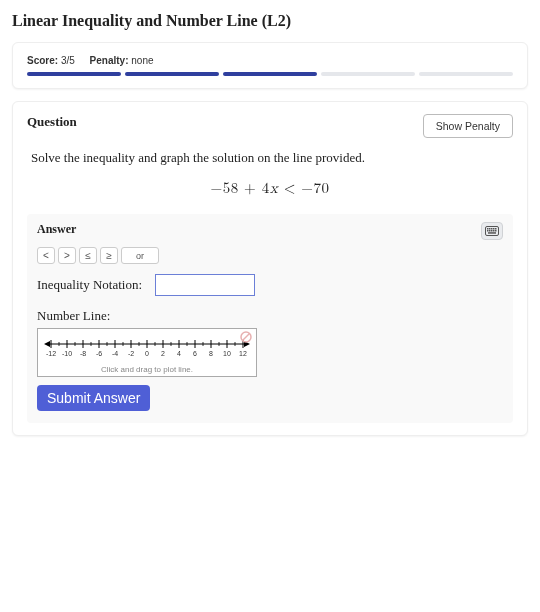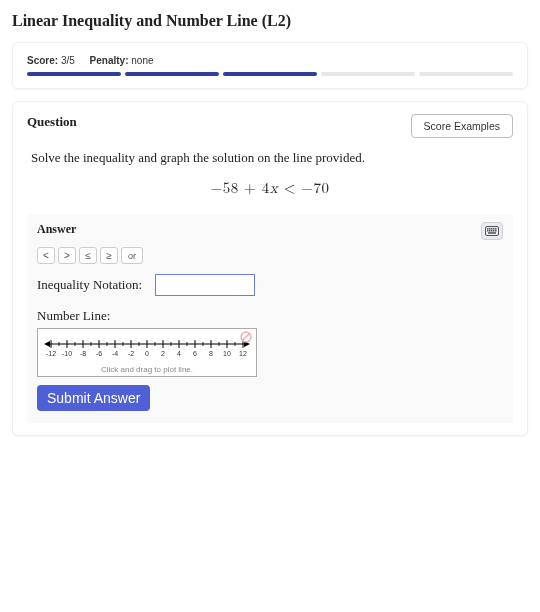--- a/index.html
+++ b/index.html
@@ -123,21 +123,21 @@
     background: #fff;
     font-size: 10px;
     padding: 0;
     cursor: pointer;
     font-family: Arial, sans-serif;
     color: #555;
     display: flex;
     align-items: center;
     justify-content: center;
   }
-  .op-btn.wide { width: 22px; font-size: 9px; }
+  .op-btn.wide { width: 38px; font-size: 9px; }
   .row-label {
     font-size: 13px;
     display: flex;
     align-items: center;
     gap: 13px;
     margin-bottom: 12px;
   }
   .ineq-input {
     border: 1.5px solid #6b7fd7;
     width: 100px;
@@ -201,21 +201,21 @@
       <div class="seg done"></div>
       <div class="seg done"></div>
       <div class="seg"></div>
       <div class="seg"></div>
     </div>
 </div>
 
 <div class="card qcard">
   <div class="q-head">
     <h3>Question</h3>
-    <button class="show-ex">Score Examples</button>
+    <button class="show-ex">Show Penalty</button>
   </div>
   <div class="prompt">Solve the inequality and graph the solution on the line provided.</div>
 
   <div class="equation">
     <span>−</span><span>58</span><span> + </span><span>4</span><span class="eq-x">x</span><span> &lt; </span><span>−</span><span>70</span>
   </div>
 
   <div class="answer-area">
     <div class="answer-head">
       <h4>Answer</h4>

